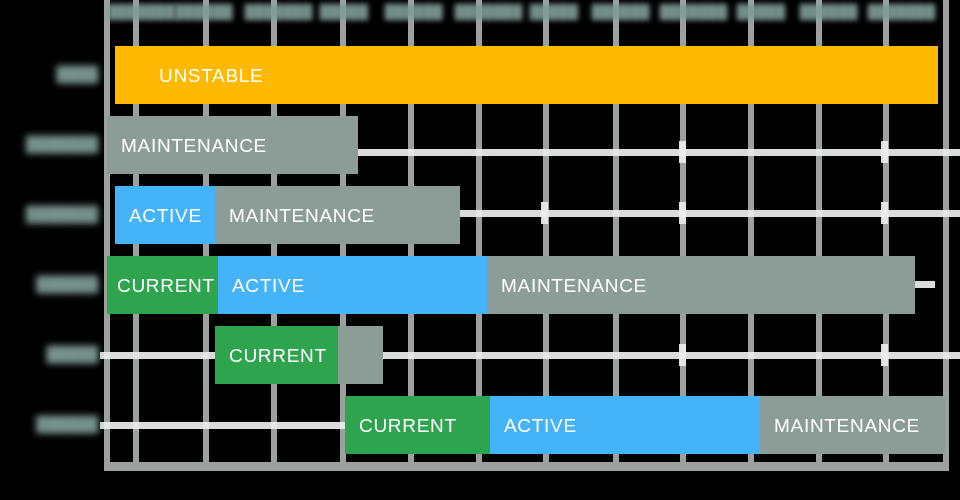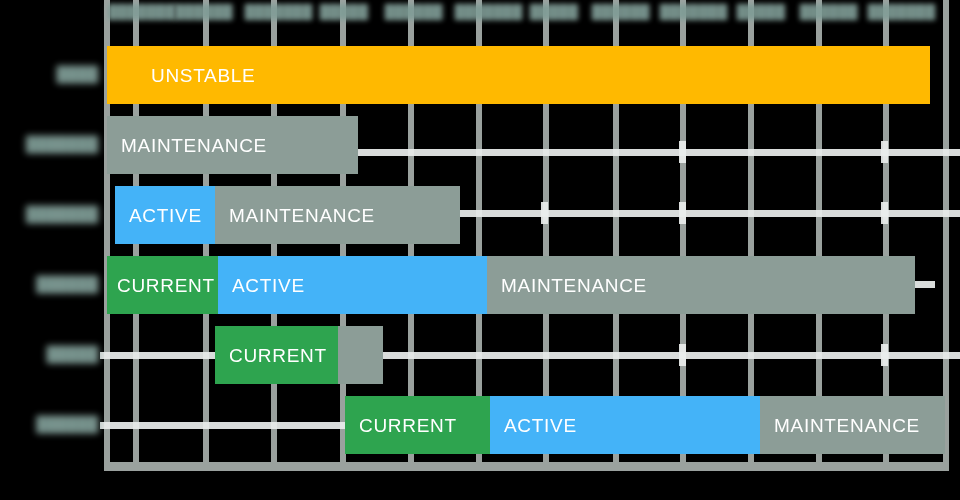--- a/index.html
+++ b/index.html
@@ -119,21 +119,21 @@
   <div class="whisker" style="left:100px;top:422px;width:254px;"></div>
 
   <div class="row-lab" style="left:0px;width:98px;top:66px;">████</div>
   <div class="row-lab" style="left:0px;width:98px;top:136px;">███████</div>
   <div class="row-lab" style="left:0px;width:98px;top:206px;">███████</div>
   <div class="row-lab" style="left:0px;width:98px;top:276px;">██████</div>
   <div class="row-lab" style="left:0px;width:98px;top:346px;">█████</div>
   <div class="row-lab" style="left:0px;width:98px;top:416px;">██████</div>
 
   <div class="barrow" style="left:107px;top:46px;width:823px;height:58px;">
-    <div class="seg seg-unstable" style="left:0px;width:823px;padding-left:44px;">
+    <div class="seg seg-unstable" style="left:8px;width:823px;padding-left:44px;">
       <span class="lbl">UNSTABLE</span>
     </div>
   </div>
 
   <div class="barrow" style="left:107px;top:116px;width:251px;height:58px;">
     <div class="seg seg-maintenance" style="left:0px;width:251px;">
       <span class="lbl">MAINTENANCE</span>
     </div>
   </div>
 

